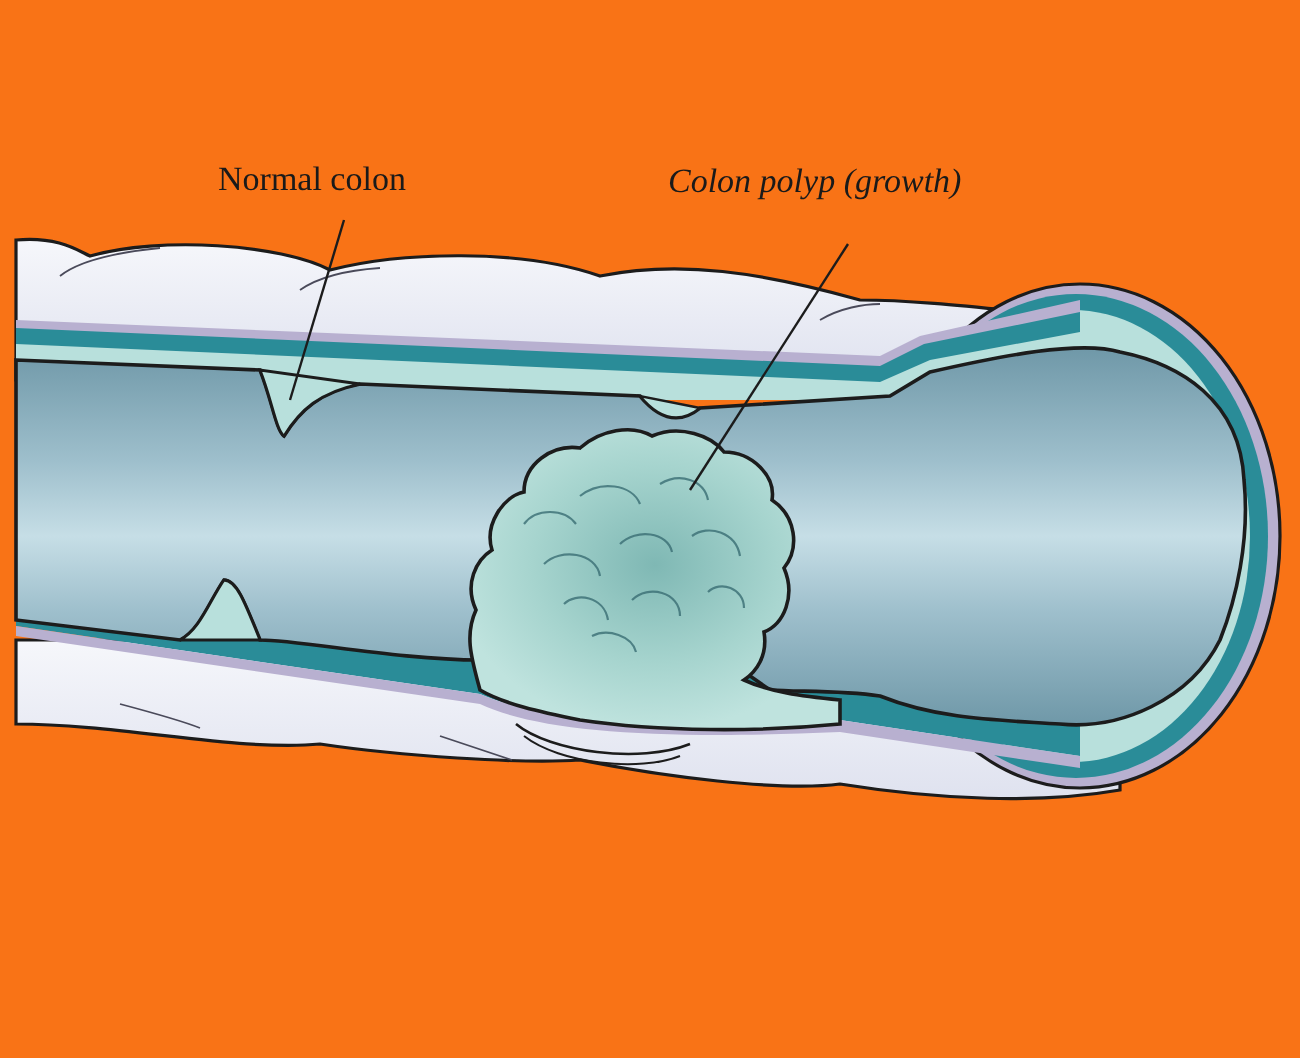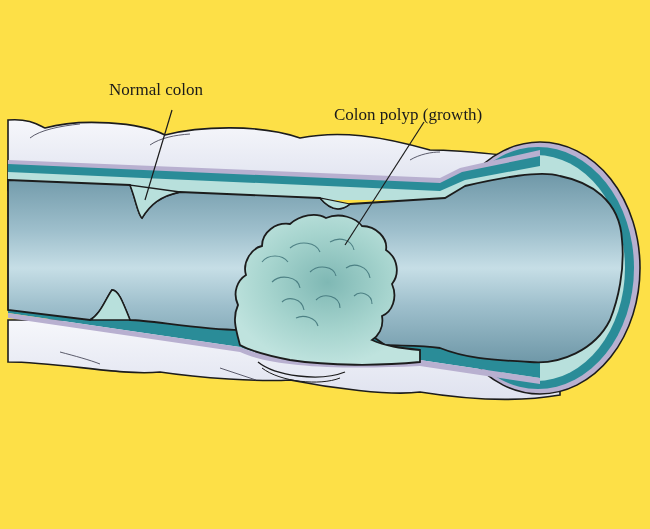--- a/index.html
+++ b/index.html
@@ -1,20 +1,20 @@
 <!DOCTYPE html>
 <html><head>
 <meta charset="utf-8">
 <style>
   html,body{margin:0;padding:0;background:#ffffff;}
-  .canvas{position:relative;width:650px;height:529px;overflow:hidden;background:#fde047;}
+  .canvas{position:relative;width:650px;height:529px;overflow:hidden;background:#f97316;}
   svg{position:absolute;left:0;top:0;}
   .label{position:absolute;font-family:"Liberation Serif","DejaVu Serif",serif;font-size:17px;color:#1a1a1a;white-space:nowrap;}
   #lbl-normal{left:109px;top:80px;}
-  #lbl-polyp{left:334px;top:105px;}
+  #lbl-polyp{left:334px;top:81px;font-style:italic;}
 </style>
 </head>
 <body>
 
 <div class="canvas">
   <svg width="650" height="529" viewBox="0 0 650 529">
     <defs>
       <linearGradient id="lumenGrad" x1="0" y1="0" x2="0" y2="1">
         <stop offset="0" stop-color="#6f98a8"></stop>
         <stop offset="0.3" stop-color="#9ebfcc"></stop>

